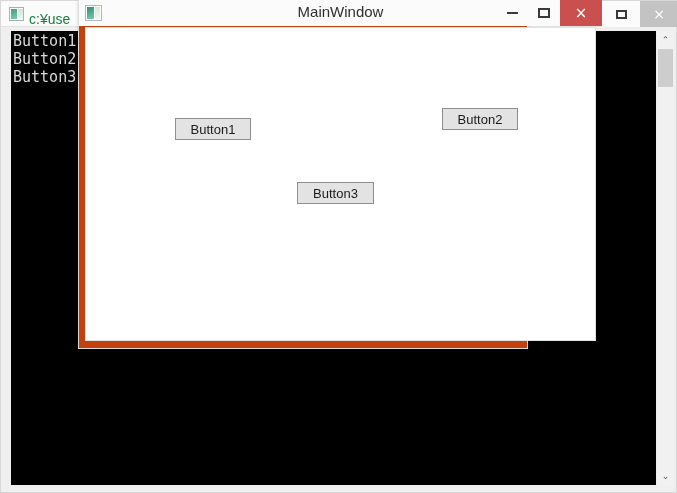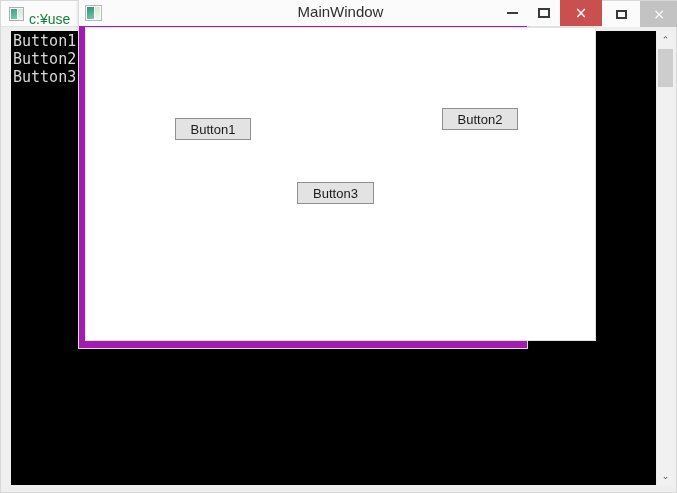--- a/index.html
+++ b/index.html
@@ -146,21 +146,21 @@
     background: #cdcdcd;
   }
 
   
   #main-window {
     position: absolute;
     left: 78px;
     top: 0;
     width: 450px;
     height: 349px;
-    background: #a21caf;
+    background: #c2410c;
     border: 1px solid #dcdcdc;
     border-top: none;
     box-sizing: border-box;
     box-shadow: 0 1px 3px rgba(0,0,0,0.18);
   }
   #main-titlebar {
     position: absolute;
     left: 0; top: 0;
     width: 523px;
     height: 26px;

